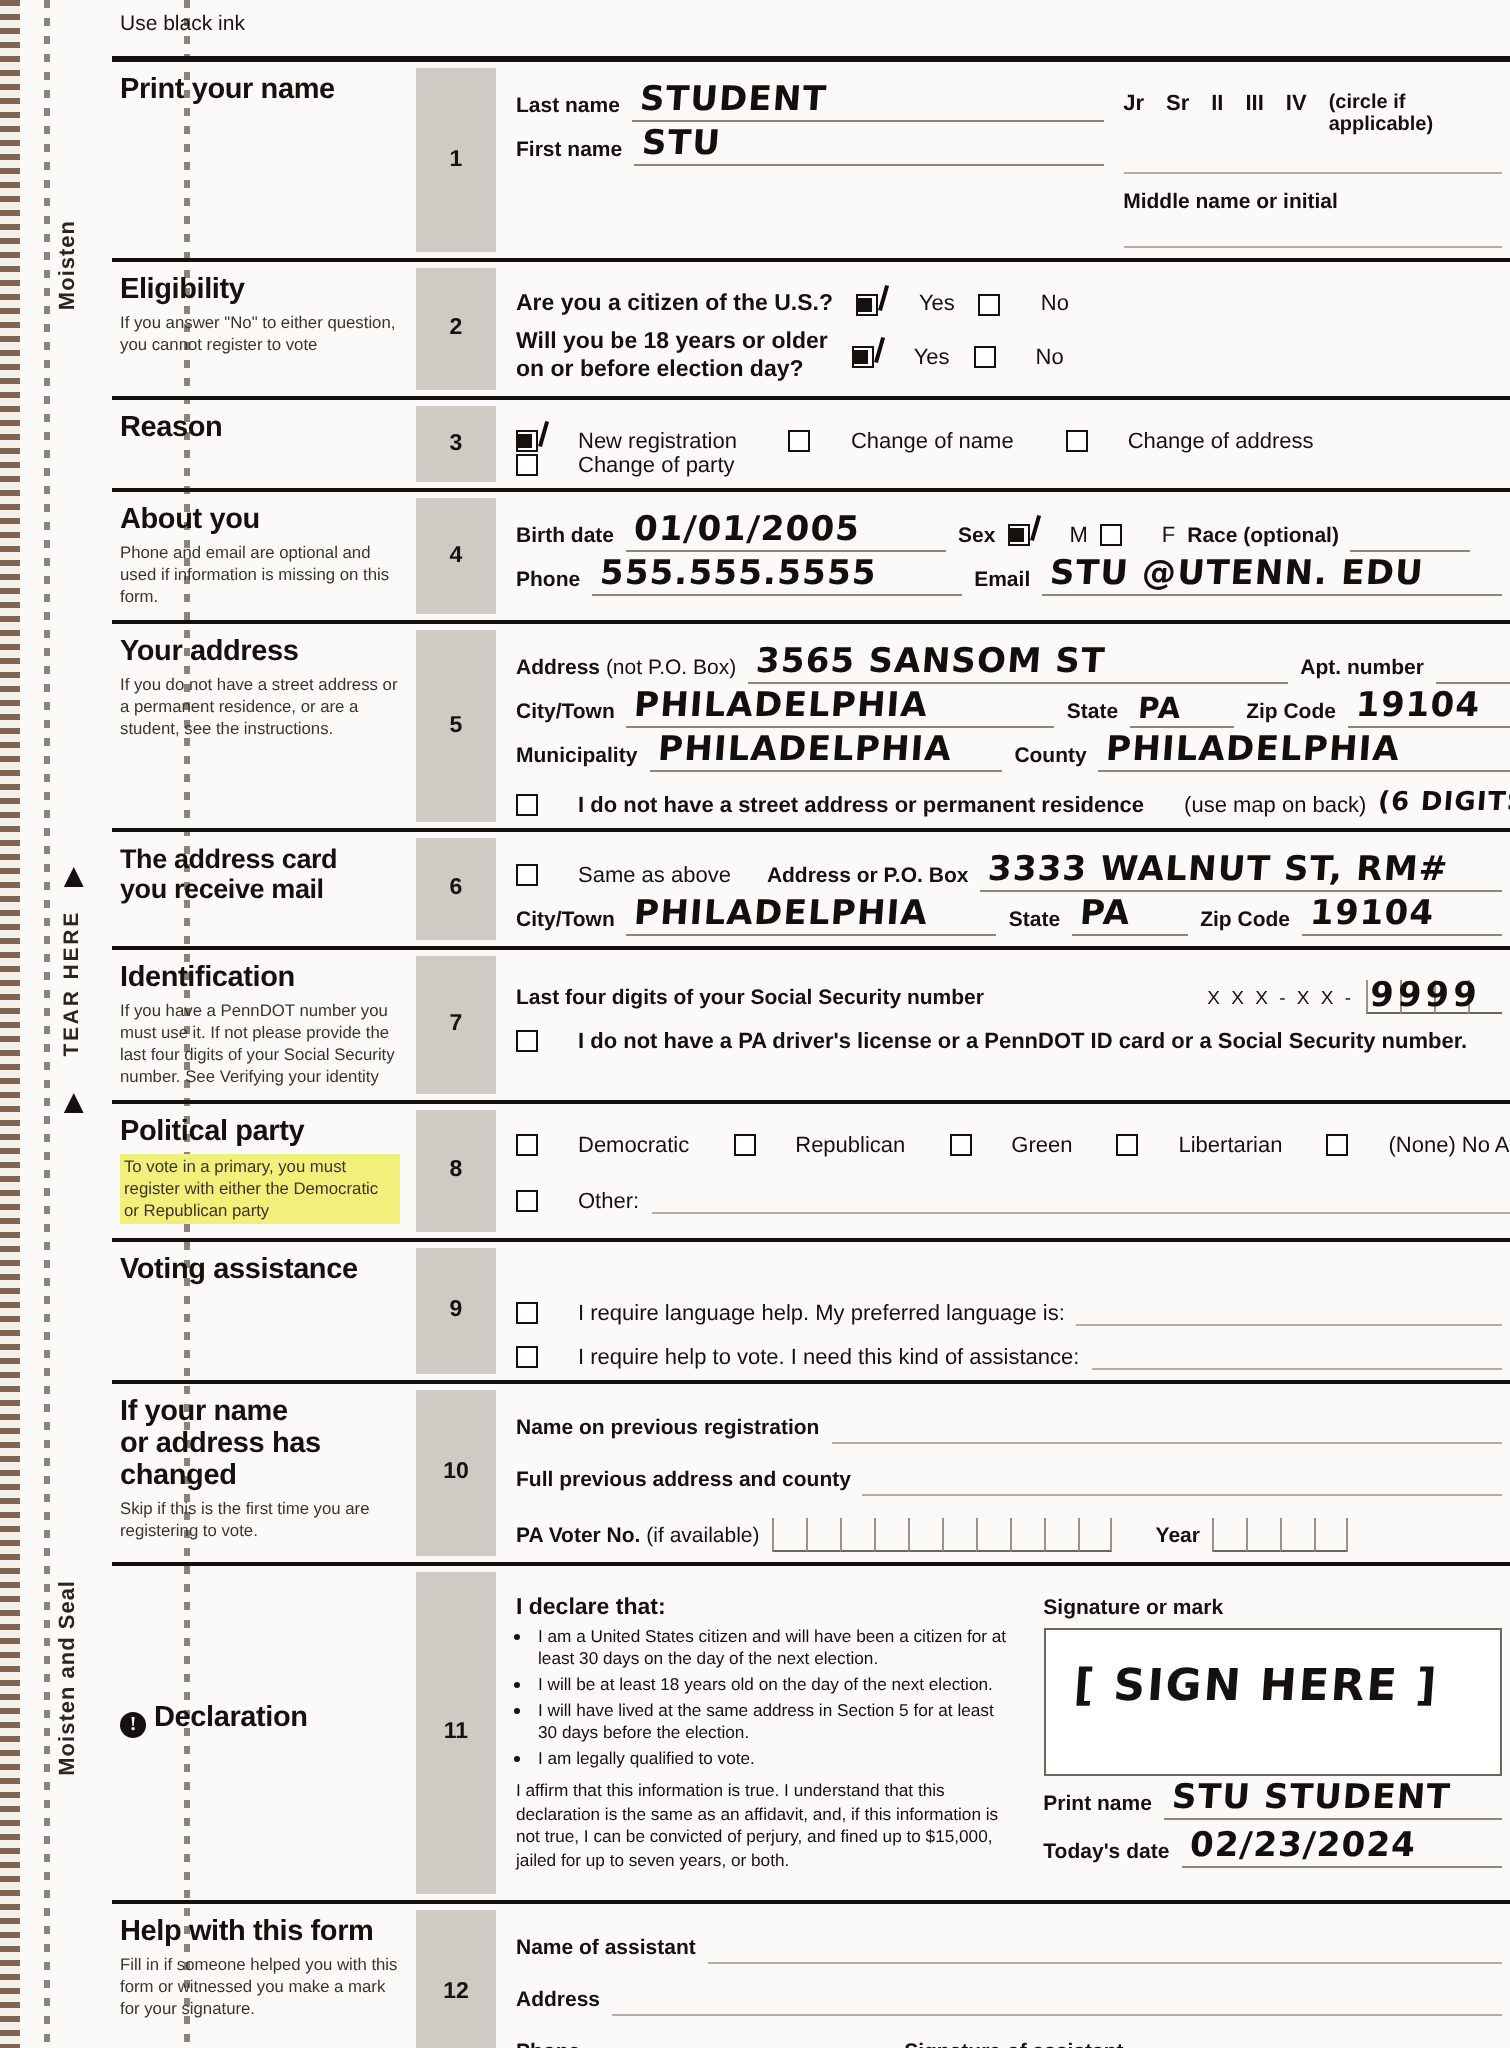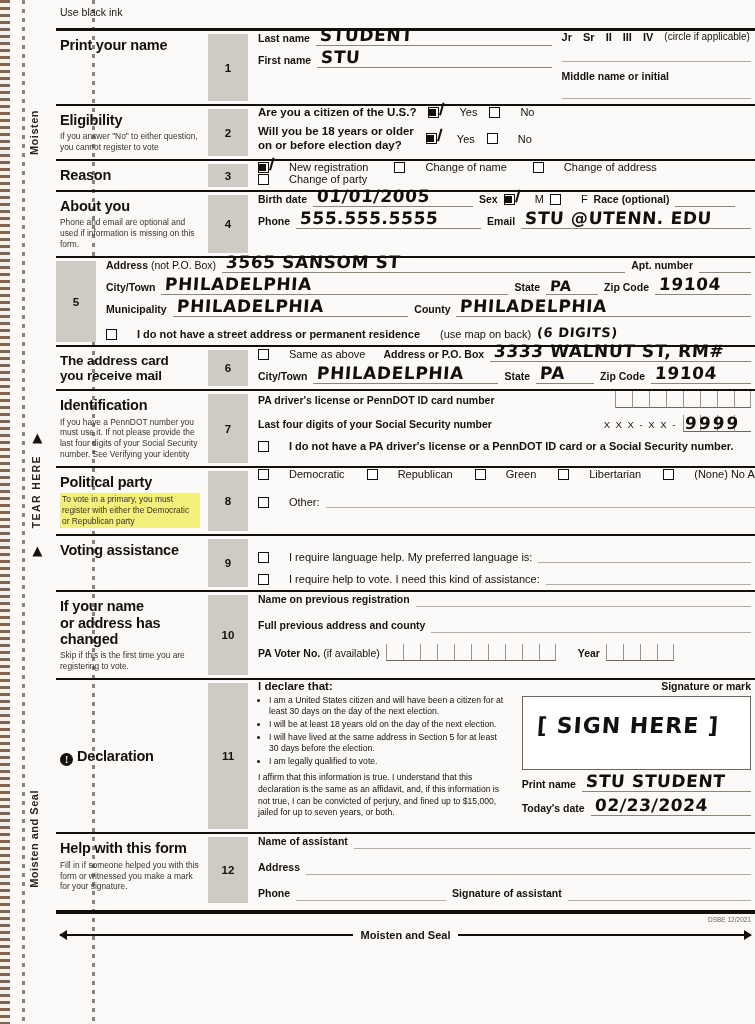--- a/index.html
+++ b/index.html
@@ -68,21 +68,21 @@
   .lbl p {
     margin:3px 0 0; font-size:8.4px; line-height:1.3; color:#3b332c;
   }
   .lbl p.hl { background:#f2f07a; display:inline-block; padding:1px 2px; }
   .numcell {
     width:40px; flex:none; background:#cfcac3;
     display:flex; align-items:center; justify-content:center;
     font-size:11.5px; font-weight:bold; color:#15110e;
     margin:3px 0 3px 0;
   }
-  .fields { flex:1; padding:0 4px 5px 10px; position:relative; }
+  .fields { flex:1; padding:15px 4px 5px 10px; position:relative; }
 
   
   .fline { display:flex; align-items:flex-end; gap:6px; position:relative; }
   .fline + .fline { margin-top:7px; }
   .flabel { font-size:10.5px; font-weight:bold; white-space:nowrap; padding-bottom:2px; }
   .flabel .nrm { font-weight:normal; }
   .underl { flex:1; border-bottom:1px solid #8d8578; height:15px; position:relative; }
   .underl.soft { border-bottom:1px solid #b5ada1; }
 
   .hw {
@@ -119,29 +119,29 @@
     width:17px; height:17px; border-bottom:1.2px solid #6d665c;
     border-left:1.2px solid #9b9388; position:relative;
   }
   .digits .dcell:last-child { border-right:1.2px solid #9b9388; }
 
   
   .namecols { display:flex; gap:0; }
   .namecols .c1 { flex:1.55; padding-right:10px; }
   .namecols .c2 { flex:1; }
   .suffix { display:flex; gap:11px; font-size:11px; font-weight:bold; padding-bottom:2px; }
-  .suffix .note { font-weight:normal; font-size:10px; }
+  .suffix .note { font-weight:bold; font-size:10px; }
 
   .decl-wrap { display:flex; gap:10px; }
   .decl-left { flex:1.08; padding-right:6px; }
   .decl-left h4 { margin:0 0 3px; font-size:11.5px; font-weight:bold; }
   .decl-left ul { margin:0; padding-left:11px; }
   .decl-left li { font-size:8.6px; line-height:1.32; margin-bottom:1.5px; }
   .decl-left .affirm { font-size:8.6px; line-height:1.35; margin-top:5px; }
-  .decl-right { flex:1;text-align:right; }
+  .decl-right { flex:1; }
   .sigbox {
     height:74px; border:1.2px solid #6d665c; background:#fff;
     position:relative; margin-top:2px;
   }
   .sigtext {
     position:absolute; left:14px; top:16px;
     font-family:"DejaVu Sans", sans-serif; font-weight:bold;
     font-size:22px; letter-spacing:1px; transform:skewX(-4deg);
   }
   .excl {
@@ -325,20 +325,24 @@
         </span>
         <span class="flabel">Email</span>
         <span class="underl">
           <span class="hw">STU @UTENN. EDU</span>
         </span>
       </div>
     </div>
   </div>
 
   <div class="row">
+    <div class="lbl">
+      <h3>Your address</h3>
+      <p>If you do not have a street address or a permanent residence, or are a student, see the instructions.</p>
+    </div>
     <div class="numcell">5</div>
     <div class="fields">
       <div class="fline">
         <span class="flabel">
           <span>Address</span>
           <span class="nrm">(not P.O. Box)</span>
         </span>
         <span class="underl">
           <span class="hw">3565 SANSOM ST</span>
         </span>
@@ -418,33 +422,20 @@
     </div>
   </div>
 
   <div class="row">
     <div class="lbl">
       <h3>Identification</h3>
       <p>If you have a PennDOT number you must use it. If not please provide the last four digits of your Social Security number. See Verifying your identity</p>
     </div>
     <div class="numcell">7</div>
     <div class="fields">
-      <div class="fline">
-        <span class="flabel">PA driver's license or PennDOT ID card number</span>
-        <span class="digits" style="margin-left:auto">
-          <span class="dcell"></span>
-            <span class="dcell"></span>
-          <span class="dcell"></span>
-            <span class="dcell"></span>
-          <span class="dcell"></span>
-            <span class="dcell"></span>
-          <span class="dcell"></span>
-            <span class="dcell"></span>
-        </span>
-      </div>
       <div class="fline" style="align-items:flex-end">
         <span class="flabel">Last four digits of your Social Security number</span>
         <span style="font-size:9.5px;margin-left:auto;letter-spacing:1.5px;padding-bottom:2px">X X X - X X -</span>
         <span class="digits" style="position:relative">
           <span class="dcell"></span>
             <span class="dcell"></span>
           <span class="dcell"></span>
             <span class="dcell"></span>
           <span class="hw" style="left:2px;bottom:-1px;letter-spacing:2px">9999</span>
         </span>

